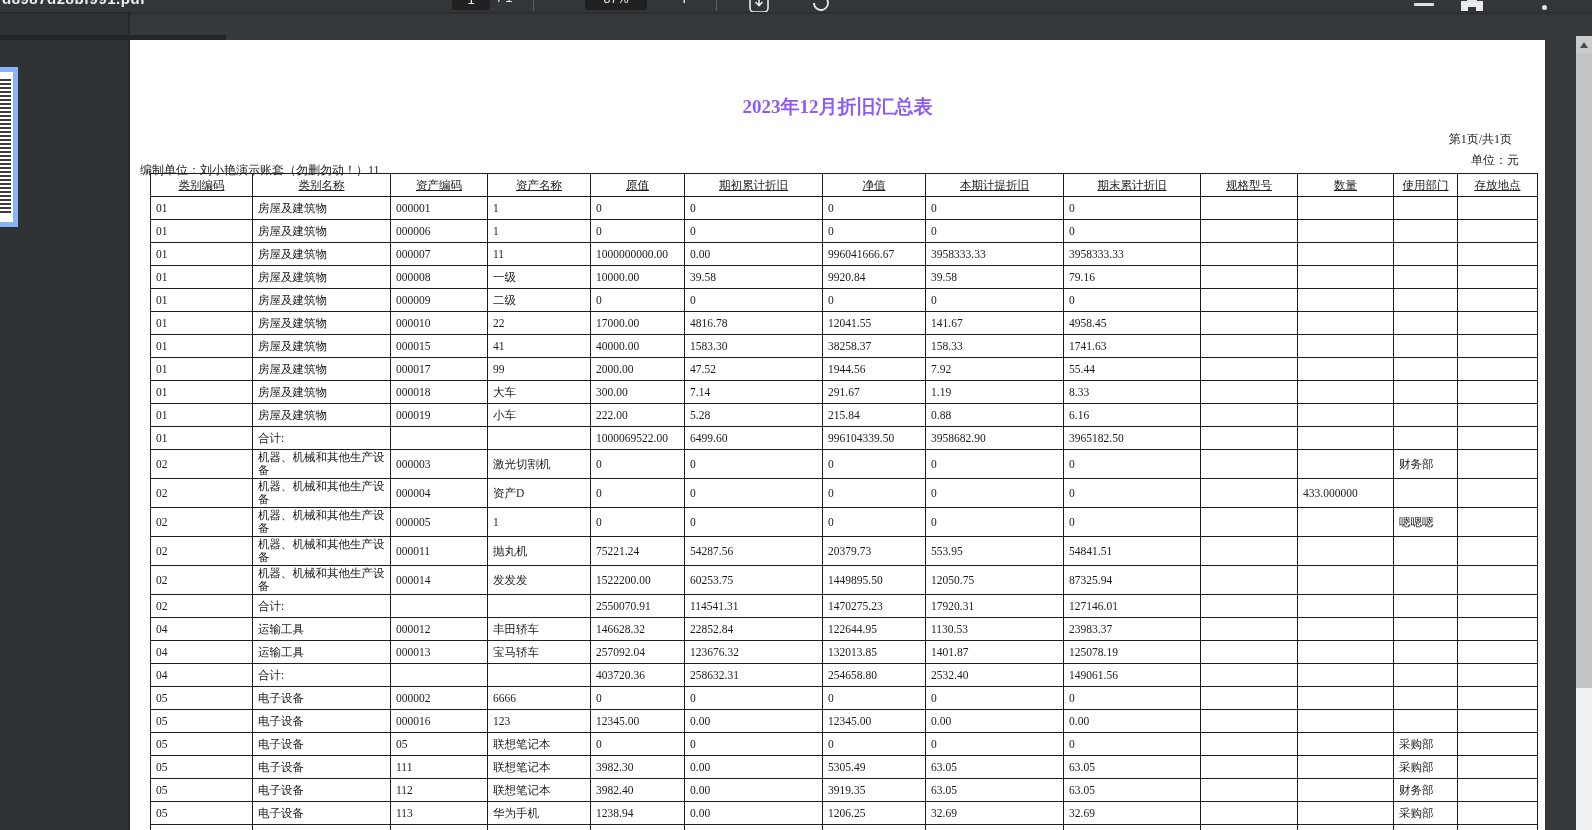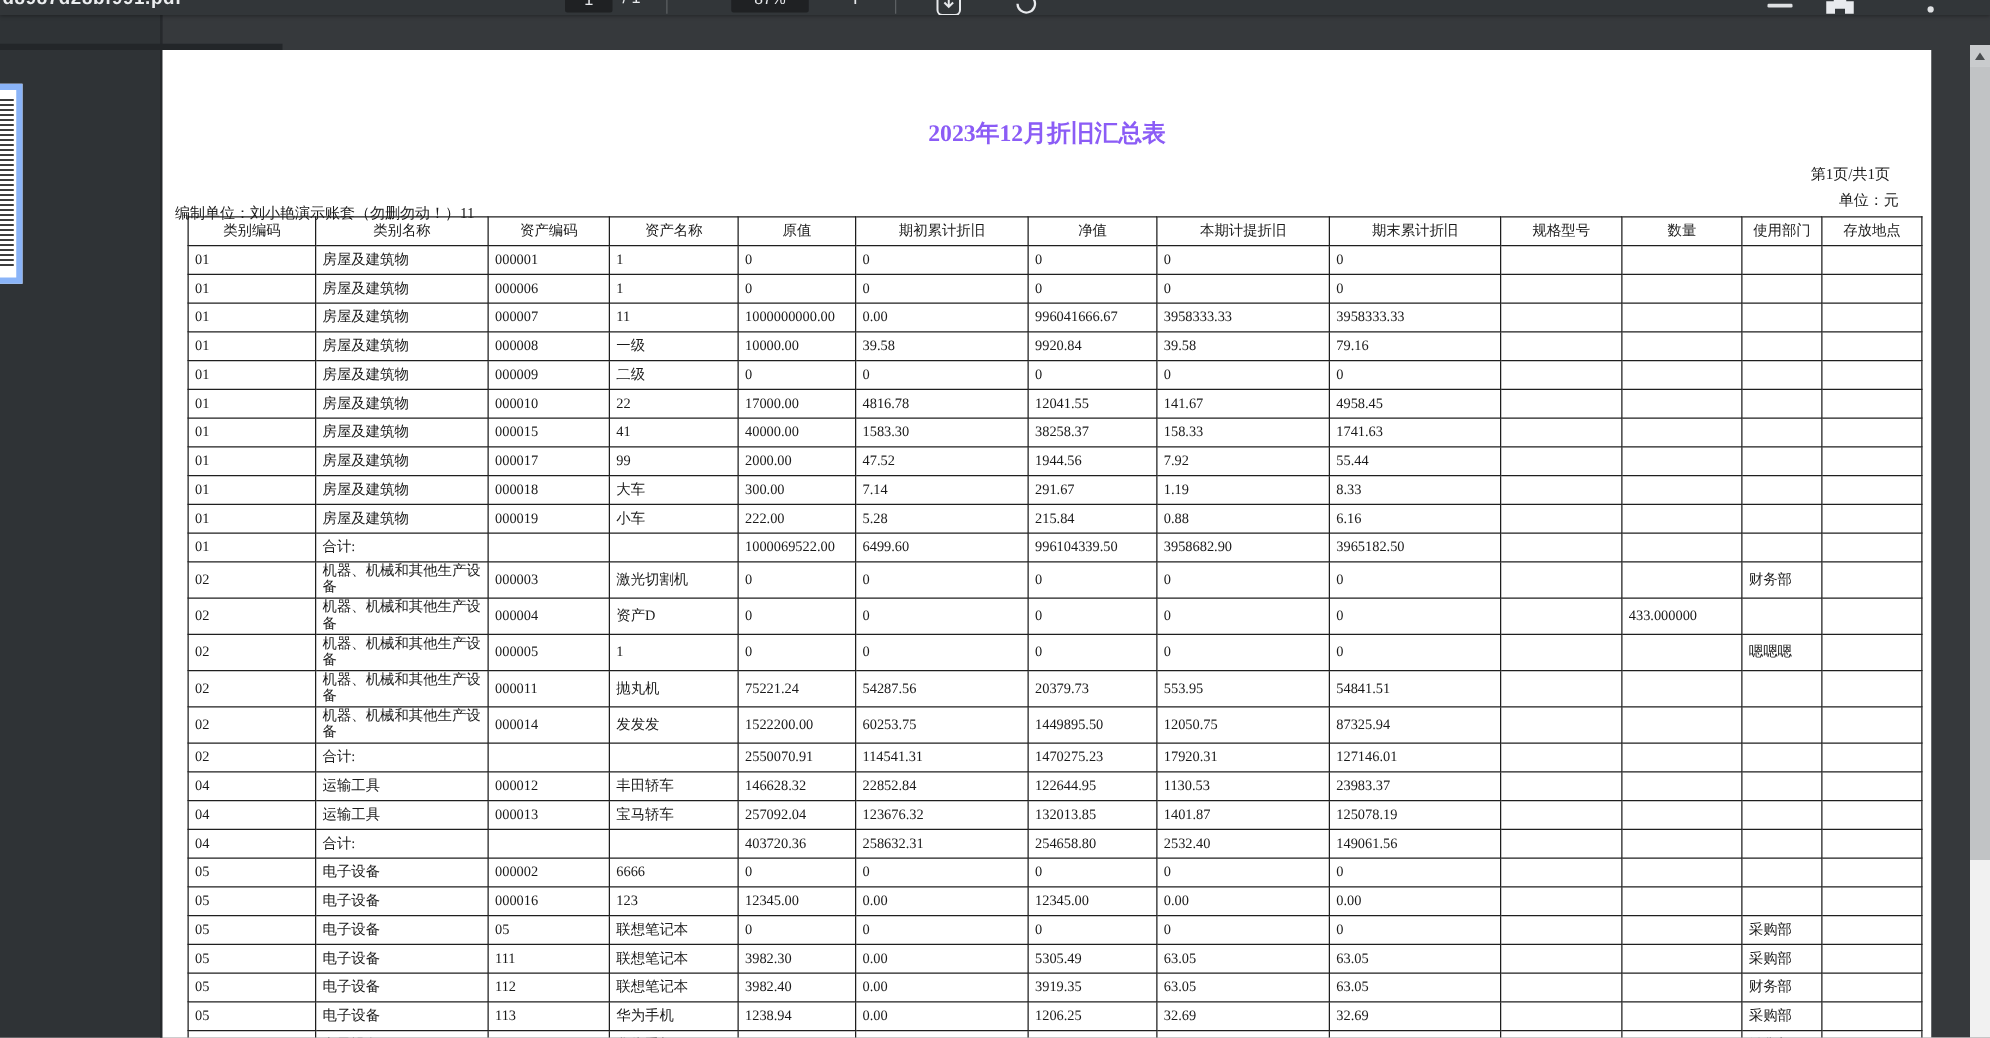--- a/index.html
+++ b/index.html
@@ -60,21 +60,21 @@
   
   table.dep{
     position:absolute;left:20px;top:133px;width:1387px;
     border-collapse:collapse;table-layout:fixed;
     font-size:11.5px;line-height:13px;color:#1a1a1a;
   }
   table.dep th,table.dep td{
     border:1px solid #1f1f1f;overflow:hidden;white-space:normal;
     font-weight:normal;
   }
-  table.dep th{height:20px;text-align:center;padding:1px 2px;}
+  table.dep th{height:20px;text-align:center;padding:1px 2px;text-decoration:underline;}
   table.dep td{height:20px;text-align:left;padding:1px 3px 1px 5px;vertical-align:middle;word-break:break-all;}
   
   .vscroll{position:absolute;right:0;top:36px;width:16px;height:794px;background:#f1f1f1;}
   .vscroll-btn{
     position:absolute;left:0;top:0;width:16px;height:17px;background:#c9cbcd;
     display:flex;align-items:center;justify-content:center;
   }
   .vscroll-arrow{width:0;height:0;border-left:4px solid transparent;border-right:4px solid transparent;border-bottom:6px solid #4a4d50;}
   .vscroll-thumb{position:absolute;left:0;top:17px;width:16px;height:635px;background:#c1c3c5;}
 </style>

